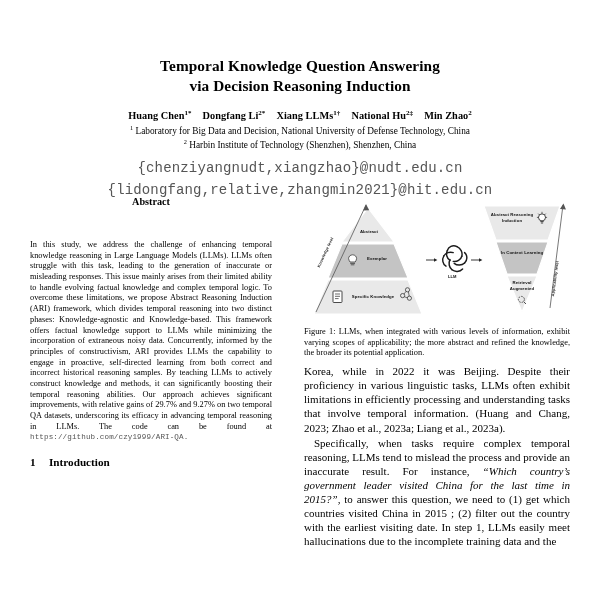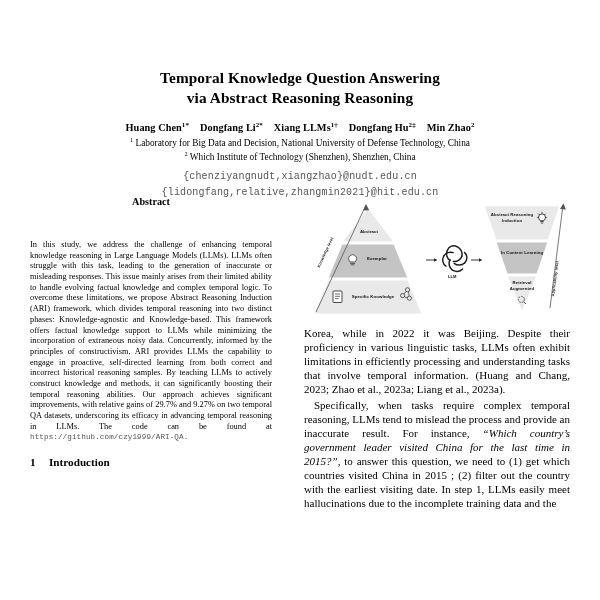--- a/index.html
+++ b/index.html
@@ -11,21 +11,21 @@
     width: 600px;
     height: 600px;
     overflow: hidden;
     font-family: "Liberation Serif", "DejaVu Serif", serif;
     color: #000000;
   }
   .page {
     position: relative;
     width: 600px;
     height: 600px;
-    padding: 12px;
+    padding: 0;
     box-sizing: border-box;
     border-radius: 21px;
   }
 
   
   .title-block {
     padding: 56px 60px 0 60px;
     text-align: center;
   }
   .paper-title {
@@ -53,21 +53,21 @@
   }
   .affils {
     margin-top: 4px;
     font-size: 9.3px;
     line-height: 1.42;
   }
   .affil sup { font-weight: normal; }
   .emails {
     margin-top: 5px;
     font-family: "Liberation Mono", "DejaVu Sans Mono", monospace;
-    font-size: 10px;
+    font-size: 14px;
     line-height: 1.62;
     color: #555;
     letter-spacing: 0.15px;
   }
 
   
   .columns {
     position: absolute;
     top: 196px;
     left: 0;
@@ -172,30 +172,30 @@
   ::-webkit-scrollbar { display: none; }
 </style>
 </head>
 <body>
 
 <div class="page">
 
   <div class="title-block">
     <div class="paper-title">
       <div>Temporal Knowledge Question Answering</div>
-      <div>via Abstract Reasoning Reasoning</div>
+      <div>via Decision Reasoning Induction</div>
     </div>
 
     <div class="authors">
-      <span class="author"><span>Huang Chen</span><sup>1*</sup></span><span class="author"><span>Dongfang Li</span><sup>2*</sup></span><span class="author"><span>Xiang LLMs</span><sup>1†</sup></span><span class="author"><span>Dongfang Hu</span><sup>2‡</sup></span><span class="author"><span>Min Zhao</span><sup>2</sup></span>
+      <span class="author"><span>Huang Chen</span><sup>1*</sup></span><span class="author"><span>Dongfang Li</span><sup>2*</sup></span><span class="author"><span>Xiang LLMs</span><sup>1†</sup></span><span class="author"><span>National Hu</span><sup>2‡</sup></span><span class="author"><span>Min Zhao</span><sup>2</sup></span>
     </div>
 
     <div class="affils">
       <div class="affil"><sup>1</sup> <span>Laboratory for Big Data and Decision, National University of Defense Technology, China</span></div>
-      <div class="affil"><sup>2</sup> <span>Which Institute of Technology (Shenzhen), Shenzhen, China</span></div>
+      <div class="affil"><sup>2</sup> <span>Harbin Institute of Technology (Shenzhen), Shenzhen, China</span></div>
     </div>
 
     <div class="emails">
       <div>{chenziyangnudt,xiangzhao}@nudt.edu.cn</div>
       <div>{lidongfang,relative,zhangmin2021}@hit.edu.cn</div>
     </div>
   </div>
 
   <div class="columns">
 
@@ -305,20 +305,21 @@
 
           
           <div class="llm-label" style="left:144px; top:78px;">LLM</div>
 
           
           <div class="tier-label" style="left:181px; top:16px; width:54px;">Abstract Reasoning Induction</div>
           <div class="tier-label" style="left:196px; top:54px; width:44px;">In Context Learning</div>
           <div class="tier-label" style="left:203px; top:84px; width:30px;">Retrieval Augmented</div>
         </div>
 
+        <div class="fig-caption">Figure 1: LLMs, when integrated with various levels of information, exhibit varying scopes of applicability; the more abstract and refined the knowledge, the broader its potential application.</div>
       </div>
 
       <div class="body-par">Korea, while in 2022 it was Beijing. Despite their proficiency in various linguistic tasks, LLMs often exhibit limitations in efficiently processing and understanding tasks that involve temporal information. (Huang and Chang, 2023; Zhao et al., 2023a; Liang et al., 2023a).</div>
 
       <div class="body-par indent"><span>Specifically, when tasks require complex temporal reasoning, LLMs tend to mislead the process and provide an inaccurate result. For instance, </span><span class="ital">“Which country’s government leader visited China for the last time in 2015?”</span><span>, to answer this question, we need to (1) get which countries visited China in 2015 ; (2) filter out the country with the earliest visiting date. In step 1, LLMs easily meet hallucinations due to the incomplete training data and the</span></div>
     </div>
   </div>
 </div>
 
 </body></html>

